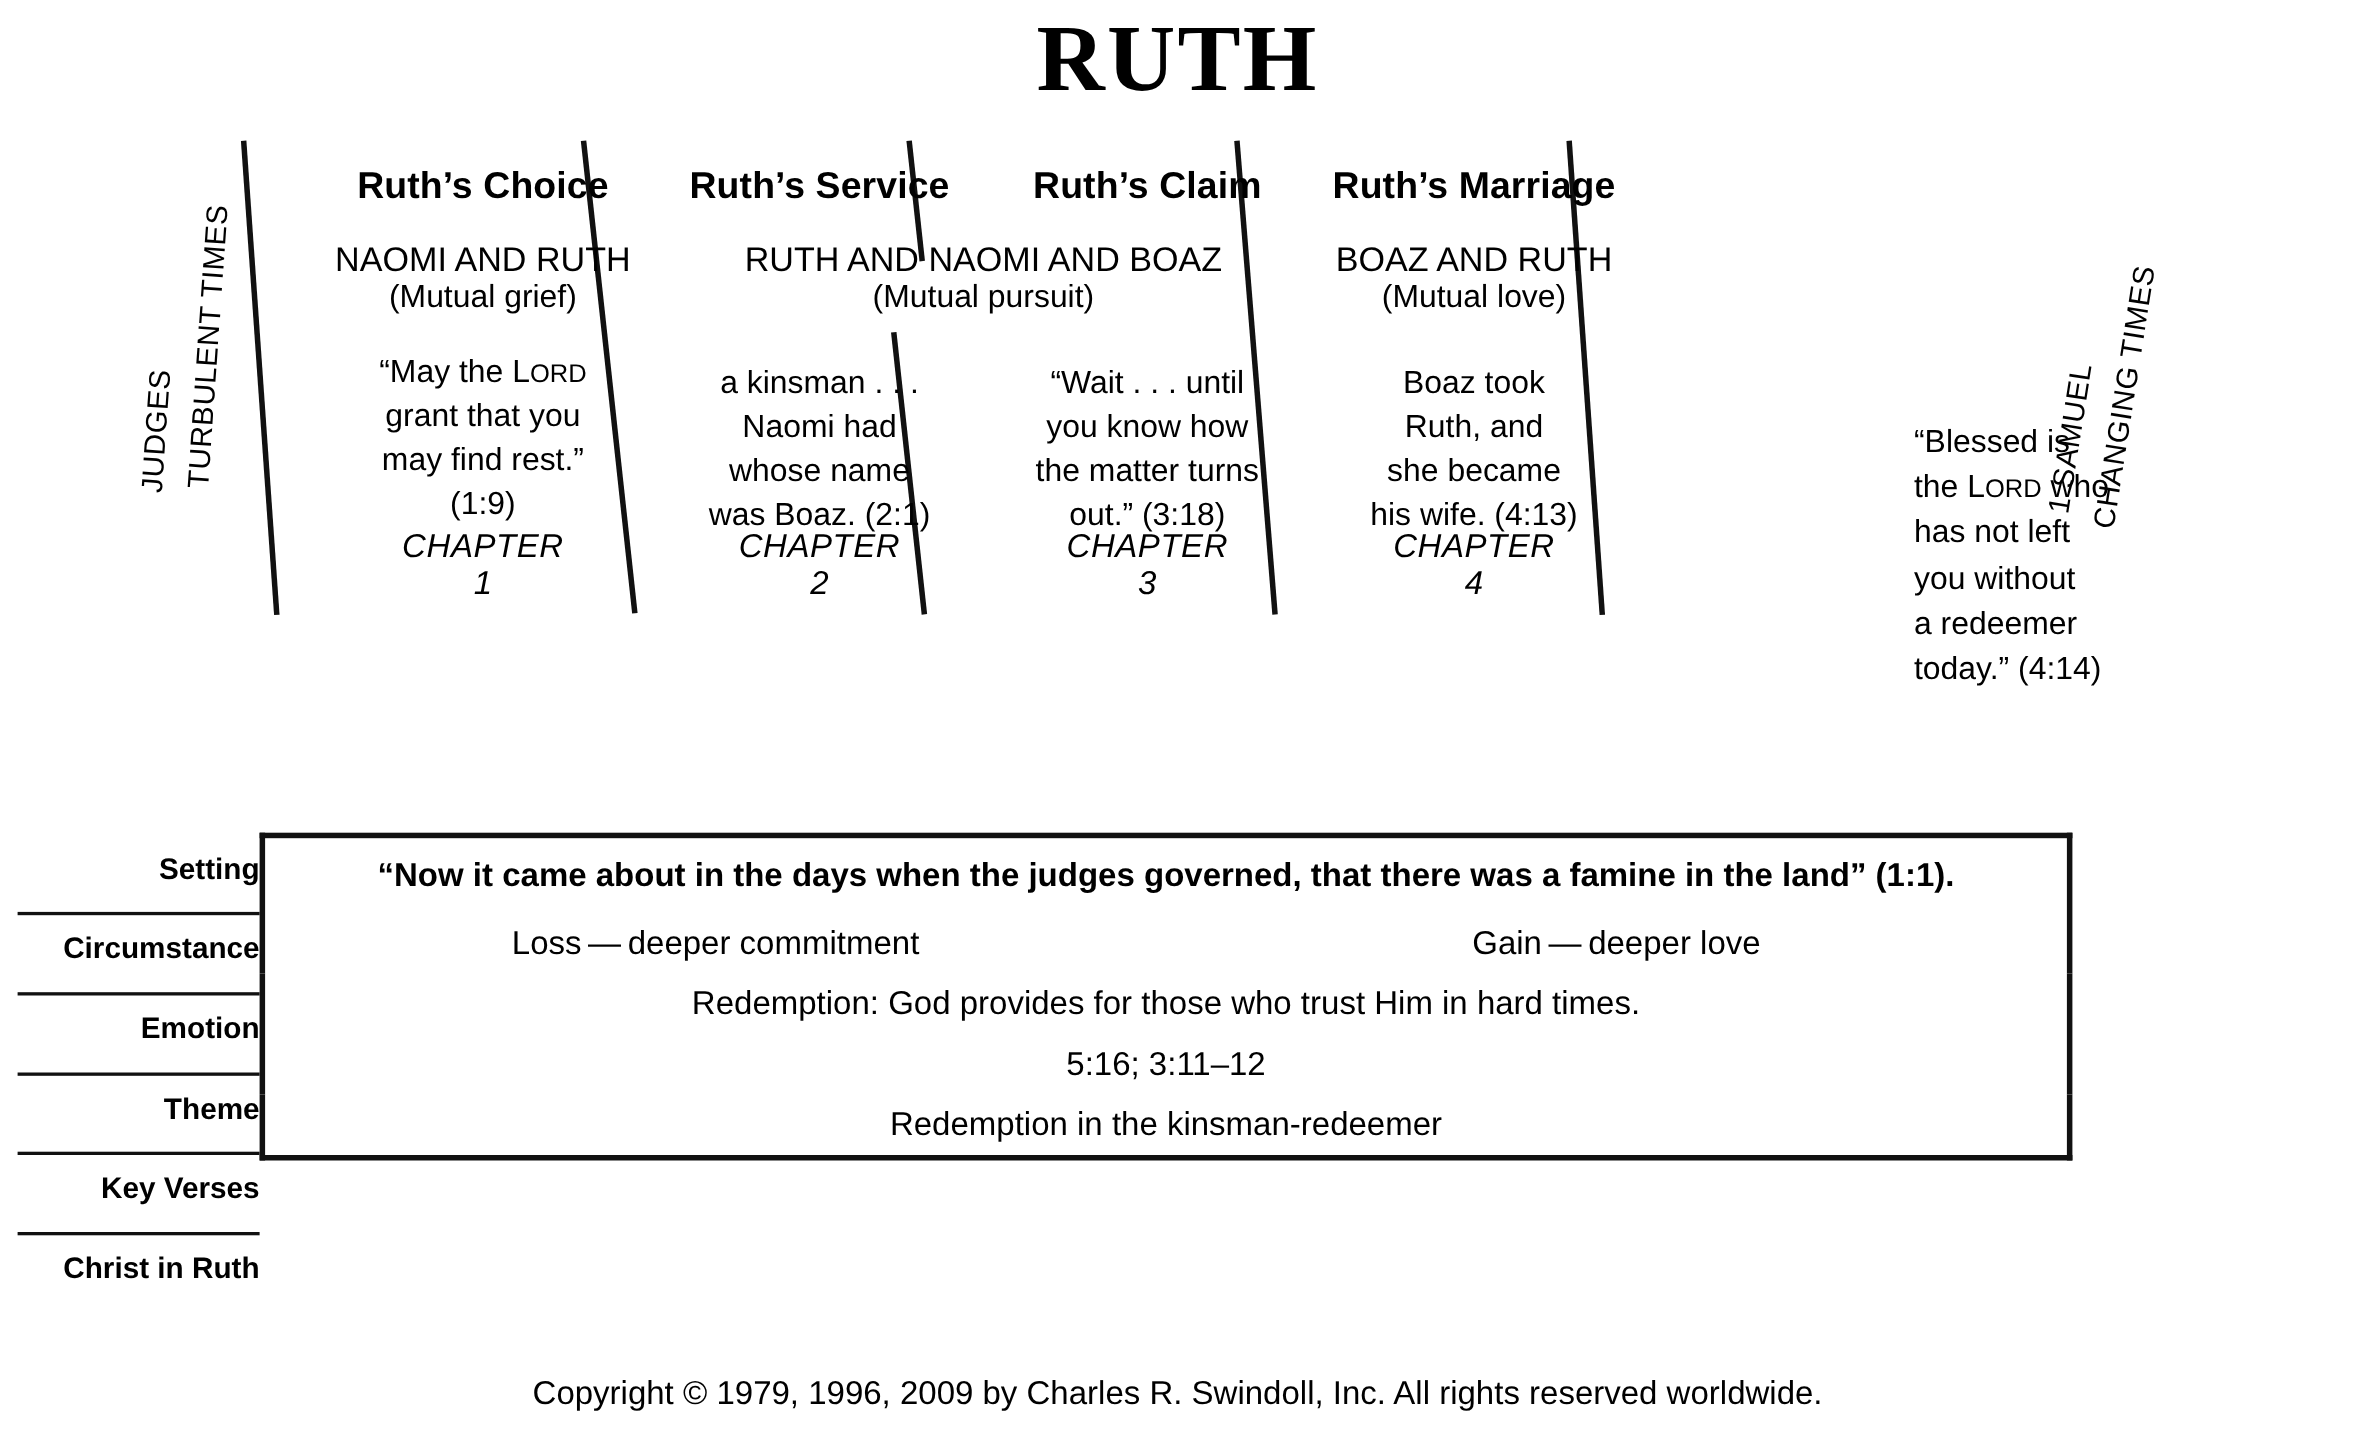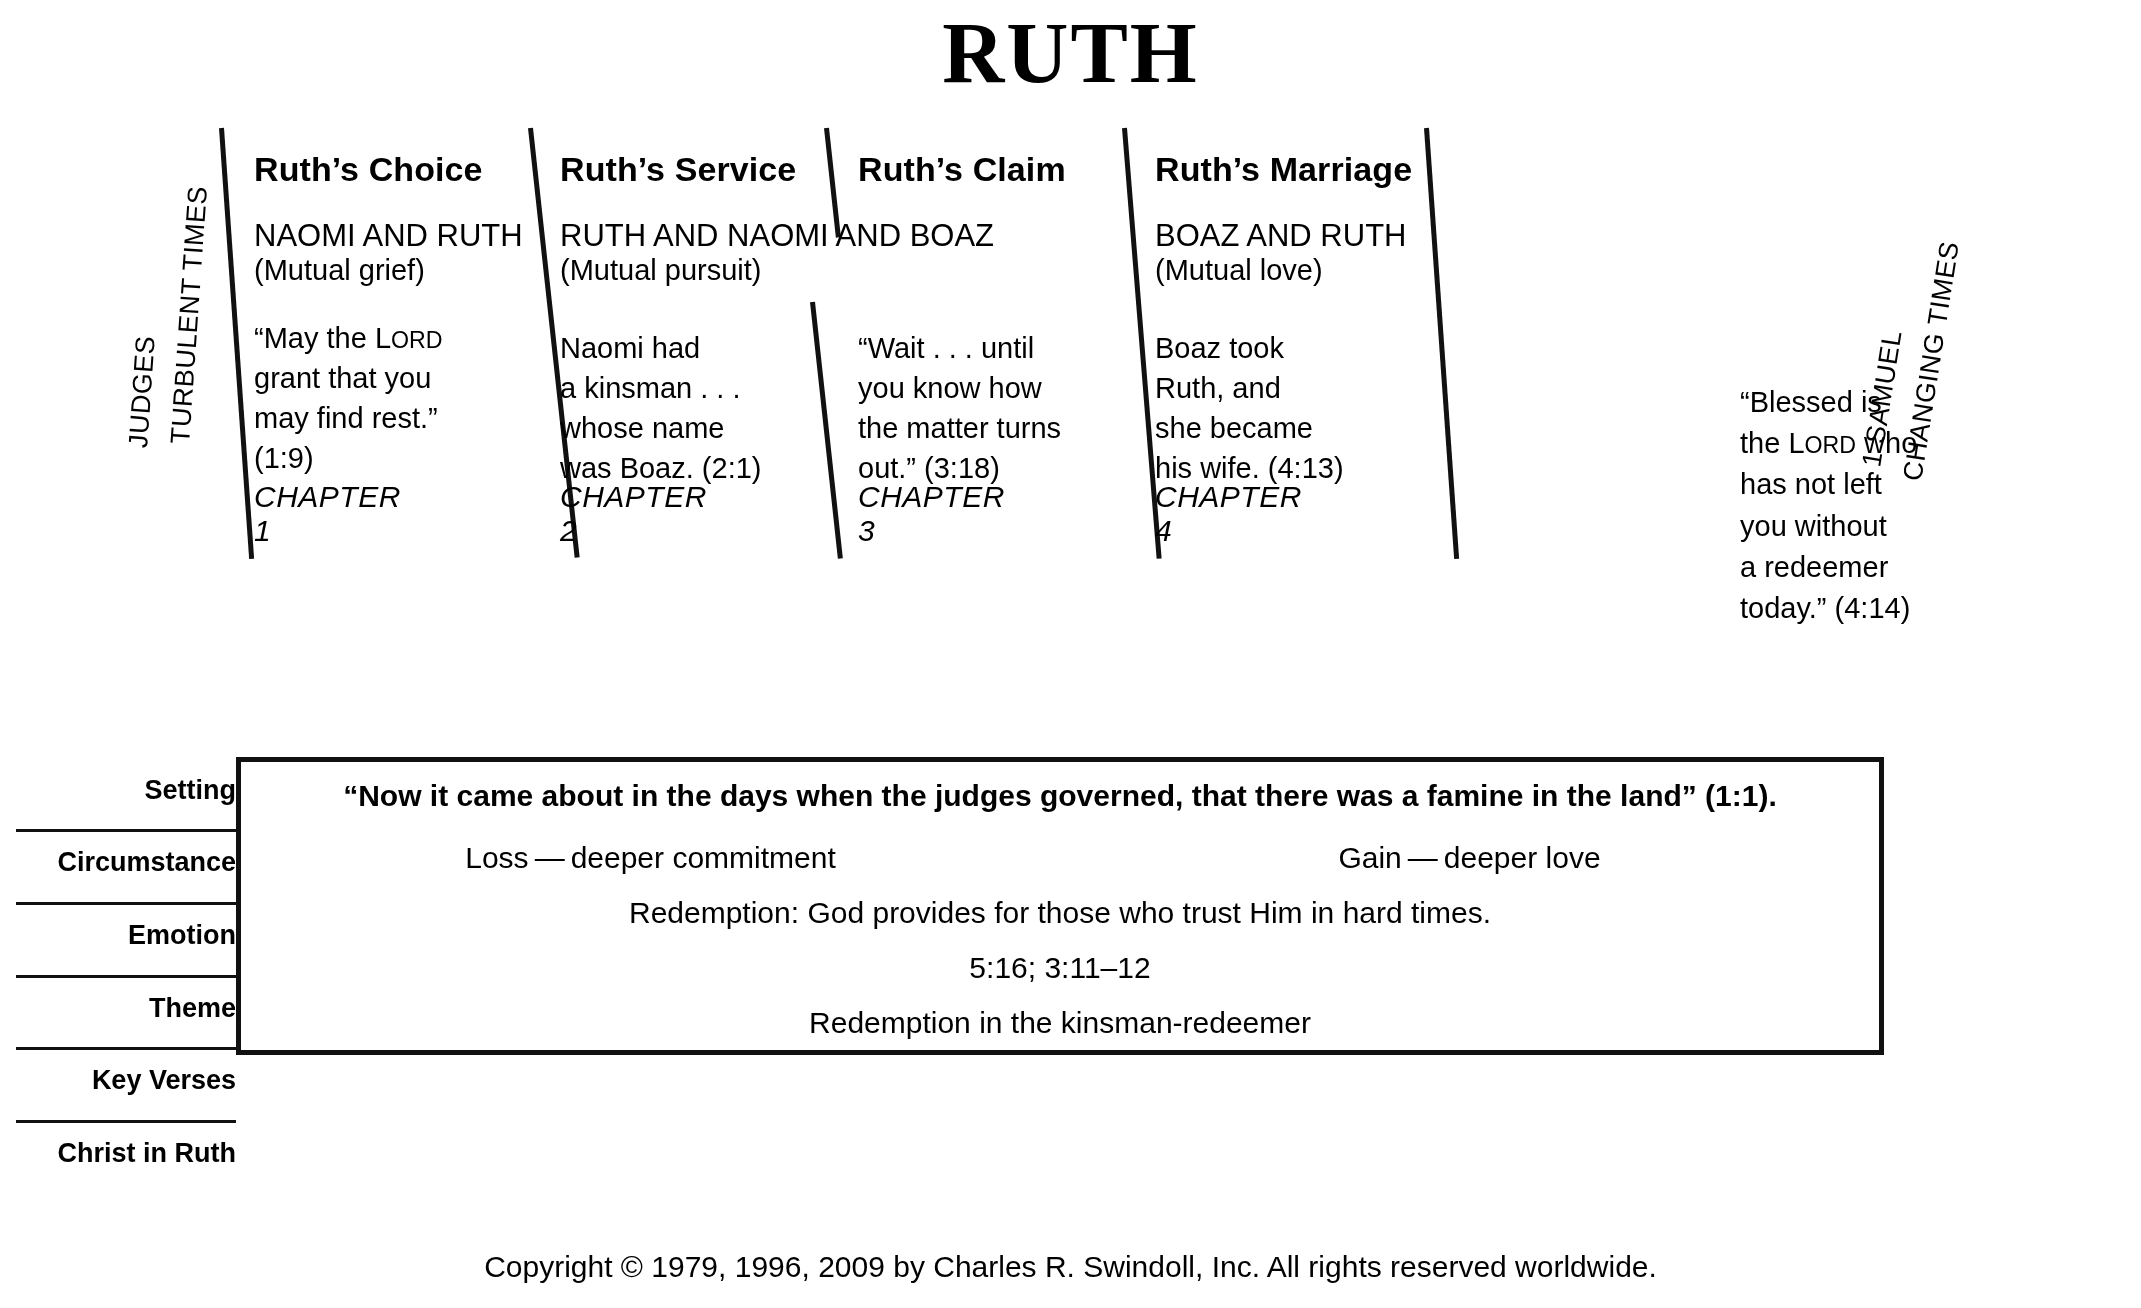--- a/index.html
+++ b/index.html
@@ -44,21 +44,21 @@
   .divider {
     position: absolute;
     width: 0;
     border-left: 5px solid #111;
     transform-origin: top center;
   }
 
   
   .col {
     position: absolute;
-    text-align: left;
+    text-align: center;
   }
   .col-title {
     font-size: 34px;
     font-weight: 700;
     letter-spacing: .1px;
     white-space: nowrap;
   }
   .pair-line {
     font-size: 31px;
     font-weight: 400;
@@ -189,22 +189,22 @@
   <div class="col" style="left:254px; top:330px; width:370px;">
     <div class="chapter-word">CHAPTER</div>
     <div class="chapter-num">1</div>
   </div>
 
   <div class="col" style="left:560px; top:0px; width:370px;">
     <div class="col-title">Ruth’s Service</div>
   </div>
   <div class="col" style="left:560px; top:178px; width:370px;">
     <div class="quote">
+      <div>a kinsman . . .</div>
       <div>Naomi had</div>
-      <div>a kinsman . . .</div>
       <div>whose name</div>
       <div>was Boaz. (2:1)</div>
     </div>
   </div>
   <div class="col" style="left:560px; top:330px; width:370px;">
     <div class="chapter-word">CHAPTER</div>
     <div class="chapter-num">2</div>
   </div>
 
   <div class="col" style="left:858px; top:0px; width:370px;">

